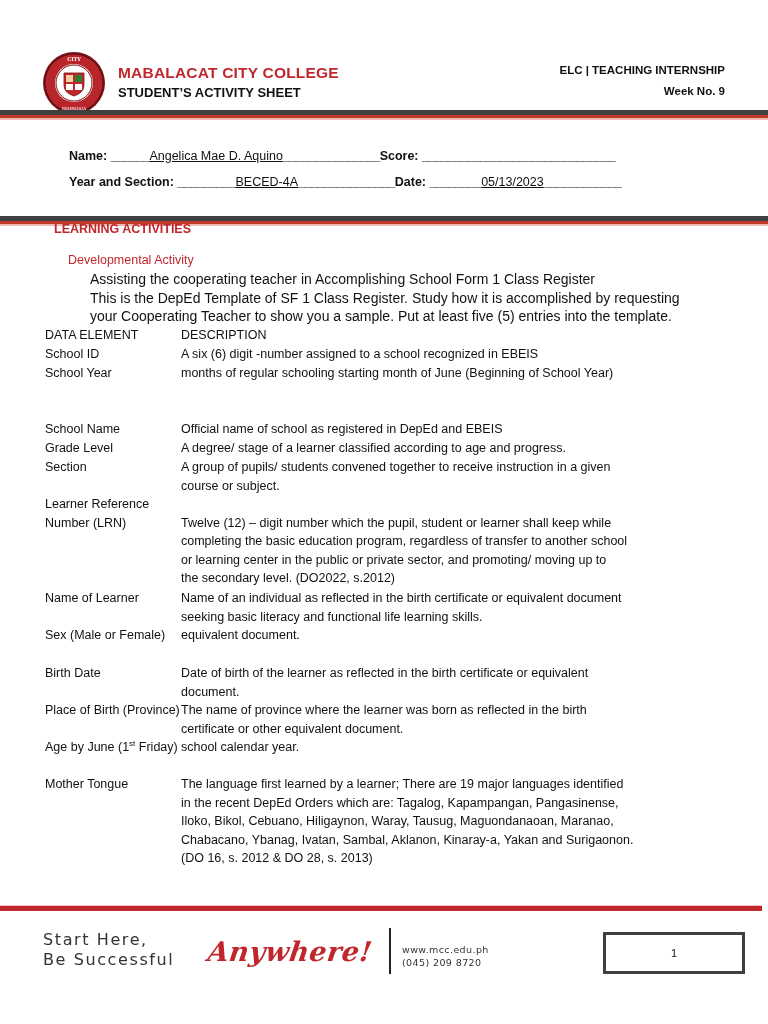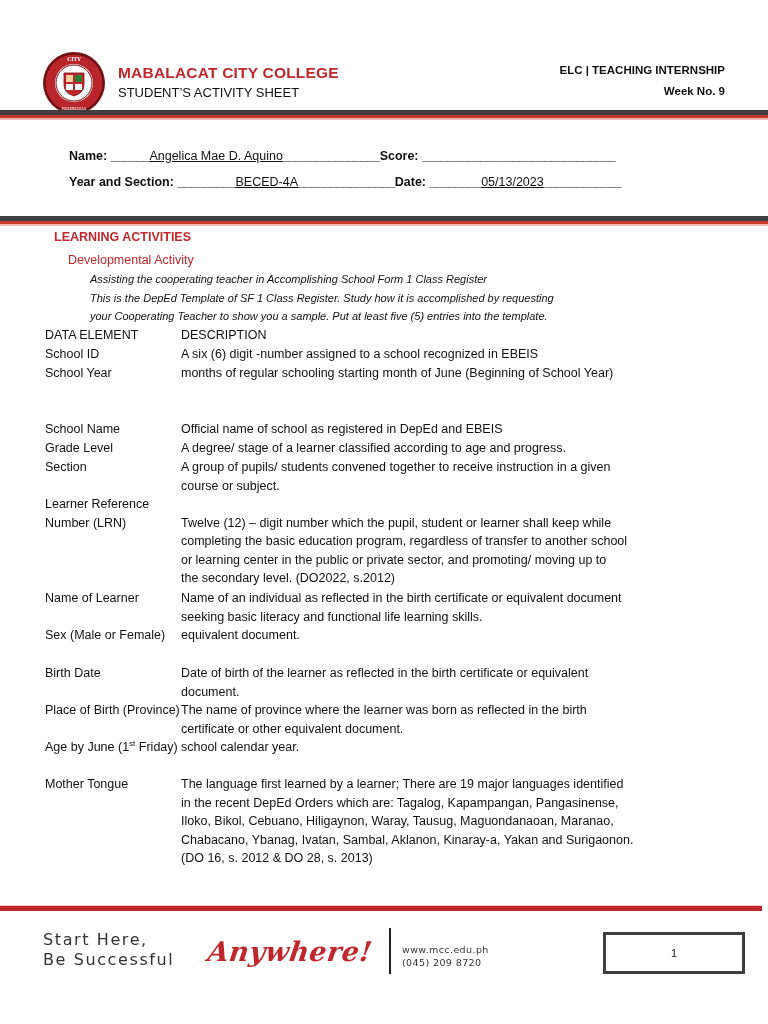--- a/index.html
+++ b/index.html
@@ -3,42 +3,42 @@
 <meta charset="utf-8">
 <style>
   html, body { margin: 0; padding: 0; background: #ffffff; }
   body { width: 768px; height: 1024px; position: relative; overflow: hidden;
          font-family: "Liberation Sans", "DejaVu Sans", sans-serif; color: #111; }
 
   
   .logo { position: absolute; left: 42px; top: 51px; width: 64px; height: 64px; }
   .college-name { position: absolute; left: 118px; top: 64px; font-size: 15.5px; font-weight: bold;
                   color: #c0272d; letter-spacing: 0.2px; white-space: nowrap; }
-  .sheet-title { position: absolute; left: 118px; top: 85px; font-size: 13px; font-weight: normal;
+  .sheet-title { position: absolute; left: 118px; top: 85px; font-size: 13px; font-weight: bold;
                  color: #111; white-space: nowrap; }
   .program { position: absolute; right: 43px; top: 64px; font-size: 11.5px; font-weight: bold;
              color: #111; white-space: nowrap; text-align: right; }
   .week { position: absolute; right: 43px; top: 85px; font-size: 11.5px; font-weight: bold;
           color: #111; white-space: nowrap; text-align: right; }
 
   .rule { position: absolute; left: 0; width: 768px; }
   .rule .dark { height: 5px; background: #3f3f3f; }
   .rule .red  { height: 3px; background: #c0392b; }
   .rule .fade { height: 2px; background: #f0b8b4; }
 
   
   .info-line { position: absolute; left: 45px; font-size: 12.5px; font-weight: bold;
                font-family: "Liberation Sans Narrow", "Liberation Sans", sans-serif; white-space: nowrap; padding-left: 24px; }
   .info-line .val { text-decoration: underline; font-weight: normal; }
   .info-line .blank { letter-spacing: -0.5px; }
 
   
   .sec-title { position: absolute; left: 45px; font-size: 12.5px; color: #c0272d; white-space: nowrap; }
   .sec-title.bold { font-weight: bold; }
-  .para { position: absolute; left: 90px; font-size: 11px; white-space: nowrap; line-height: 18.6px; font-style: italic; }
+  .para { position: absolute; left: 90px; font-size: 14px; white-space: nowrap; line-height: 18.6px; }
 
   .row { position: absolute; left: 45px; width: 690px; font-size: 12.5px; line-height: 18.6px; }
   .row .term { position: absolute; left: 0; top: 0; white-space: nowrap; }
   .row .desc { position: absolute; left: 136px; top: 0; width: 560px; }
   .row .desc .l { display: block; white-space: nowrap; }
   .row .term .l { display: block; white-space: nowrap; }
   sup { font-size: 8px; line-height: 0; vertical-align: super; }
 
   
   .footer-rule { position: absolute; left: 0; top: 906px; width: 762px; height: 5px; background: #c0272d; }
@@ -94,21 +94,21 @@
   <span class="blank"> _________</span><span class="val">BECED-4A</span><span class="blank">_______________</span><span>Date:</span>
   <span class="blank"> ________</span><span class="val">05/13/2023</span><span class="blank">____________</span>
 </div>
 
 <div class="rule" style="top:216px;">
   <div class="dark"></div>
     <div class="red"></div>
     <div class="fade"></div>
 </div>
 
-<div class="sec-title bold" style="top:230px;padding-left:9px;">LEARNING ACTIVITIES</div>
+<div class="sec-title bold" style="top:222px;padding-left:9px;">LEARNING ACTIVITIES</div>
 <div class="sec-title" style="top:253px;margin-left:23px;">Developmental Activity</div>
 
 <div class="para" style="top:270px;">Assisting the cooperating teacher in Accomplishing School Form 1 Class Register</div>
 <div class="para" style="top:289px;">This is the DepEd Template of SF 1 Class Register. Study how it is accomplished by requesting</div>
 <div class="para" style="top:307px;">your Cooperating Teacher to show you a sample. Put at least five (5) entries into the template.</div>
 
 <div class="row" style="top:326px;">
   <span class="term">DATA ELEMENT</span>
   <span class="desc">DESCRIPTION</span>
 </div>

